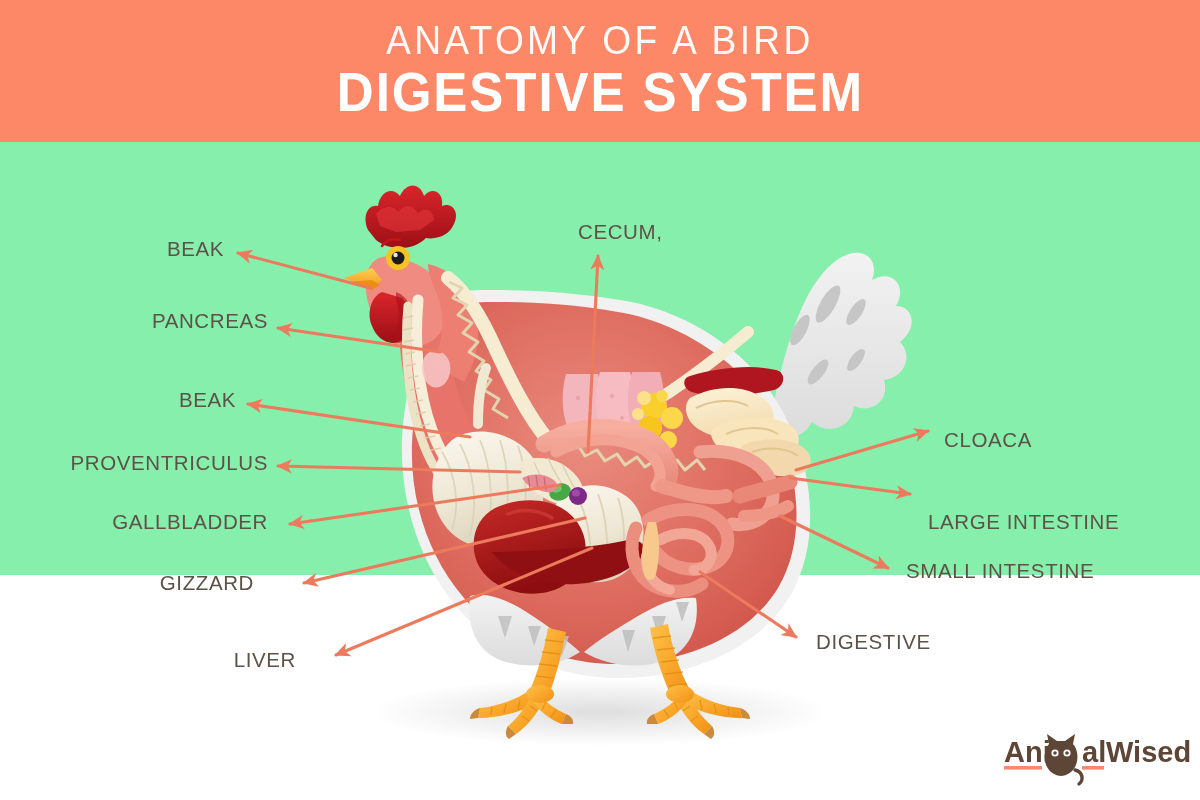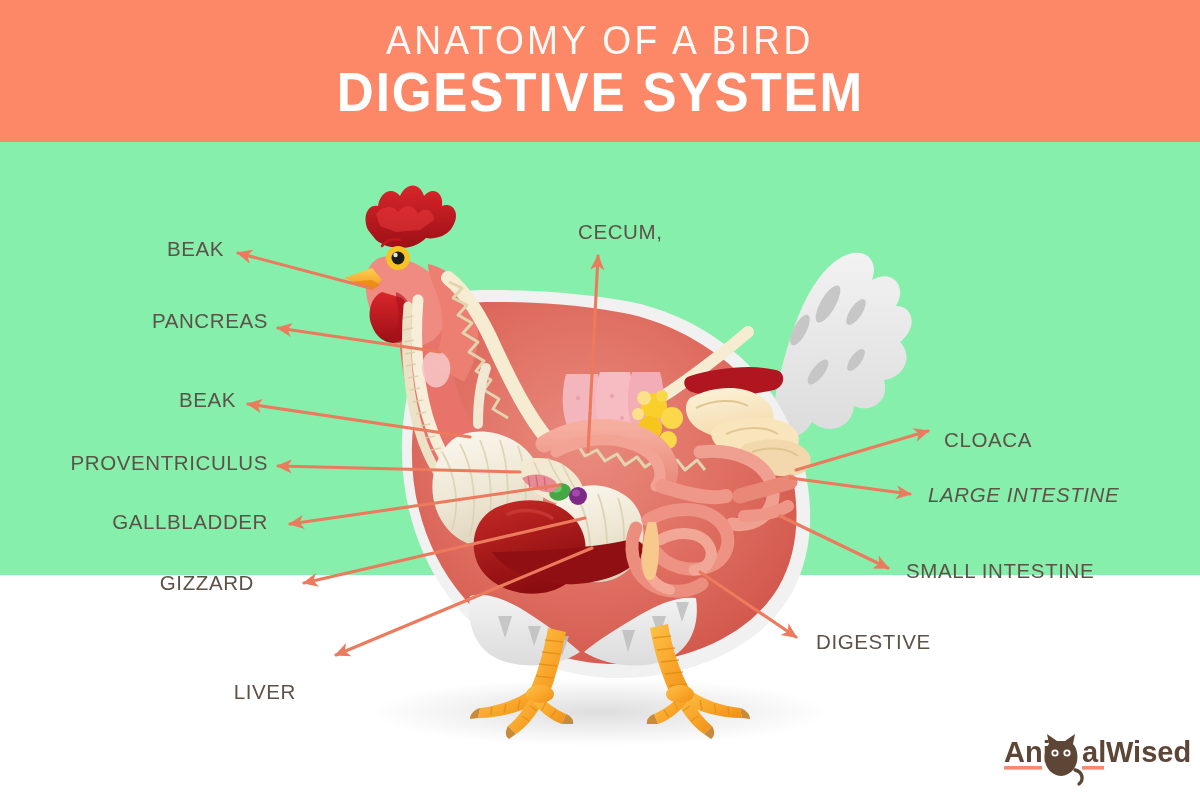--- a/index.html
+++ b/index.html
@@ -428,25 +428,25 @@
       </g>
   </svg>
 
   <div id="labels-left">
       <div class="label left" style="right: 976px; top: 237px; color: rgb(94, 82, 72); margin-left: 32px;">BEAK</div>
       <div class="label left" style="right: 932px; top: 309px; color: rgb(94, 82, 72);">PANCREAS</div>
       <div class="label left" style="right: 964px; top: 388px; color: rgb(94, 82, 72);">BEAK</div>
       <div class="label left" style="right: 932px; top: 451px; color: rgb(94, 82, 72);">PROVENTRICULUS</div>
       <div class="label left" style="right: 932px; top: 510px; color: rgb(94, 82, 72);">GALLBLADDER</div>
       <div class="label left" style="right: 946px; top: 571px; color: rgb(94, 82, 72); margin-left: 41px;">GIZZARD</div>
-      <div class="label left" style="right: 904px; top: 680px; color: rgb(94, 82, 72);">LIVER</div>
+      <div class="label left" style="right: 904px; top: 648px; color: rgb(94, 82, 72);">LIVER</div>
     </div>
   <div id="labels-right">
       <div class="label right" style="left: 944px; top: 428px; color: rgb(94, 82, 72);">CLOACA</div>
-      <div class="label right" style="left: 928px; top: 483px; color: rgb(94, 82, 72); font-style: italic;">LARGE INTESTINE</div>
+      <div class="label right" style="left: 928px; top: 510px; color: rgb(94, 82, 72);">LARGE INTESTINE</div>
       <div class="label right" style="left: 906px; top: 559px; color: rgb(94, 82, 72);">SMALL INTESTINE</div>
       <div class="label right" style="left: 816px; top: 630px; color: rgb(94, 82, 72);">DIGESTIVE</div>
     </div>
   <div id="labels-top">
       <div class="label right" style="left: 578px; top: 220px; color: rgb(94, 82, 72);">CECUM,</div>
     </div>
 
   <svg class="logo" viewBox="0 0 186 62">
     <text x="0" y="36" font-family="Liberation Sans, sans-serif" font-size="29" font-weight="bold" fill="#5e4636">Ani</text>
 

